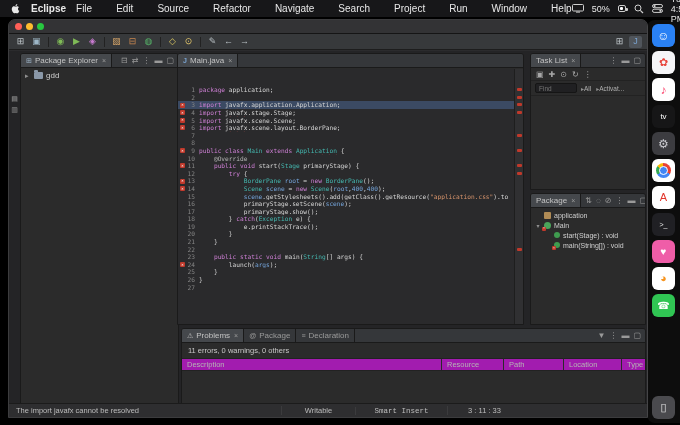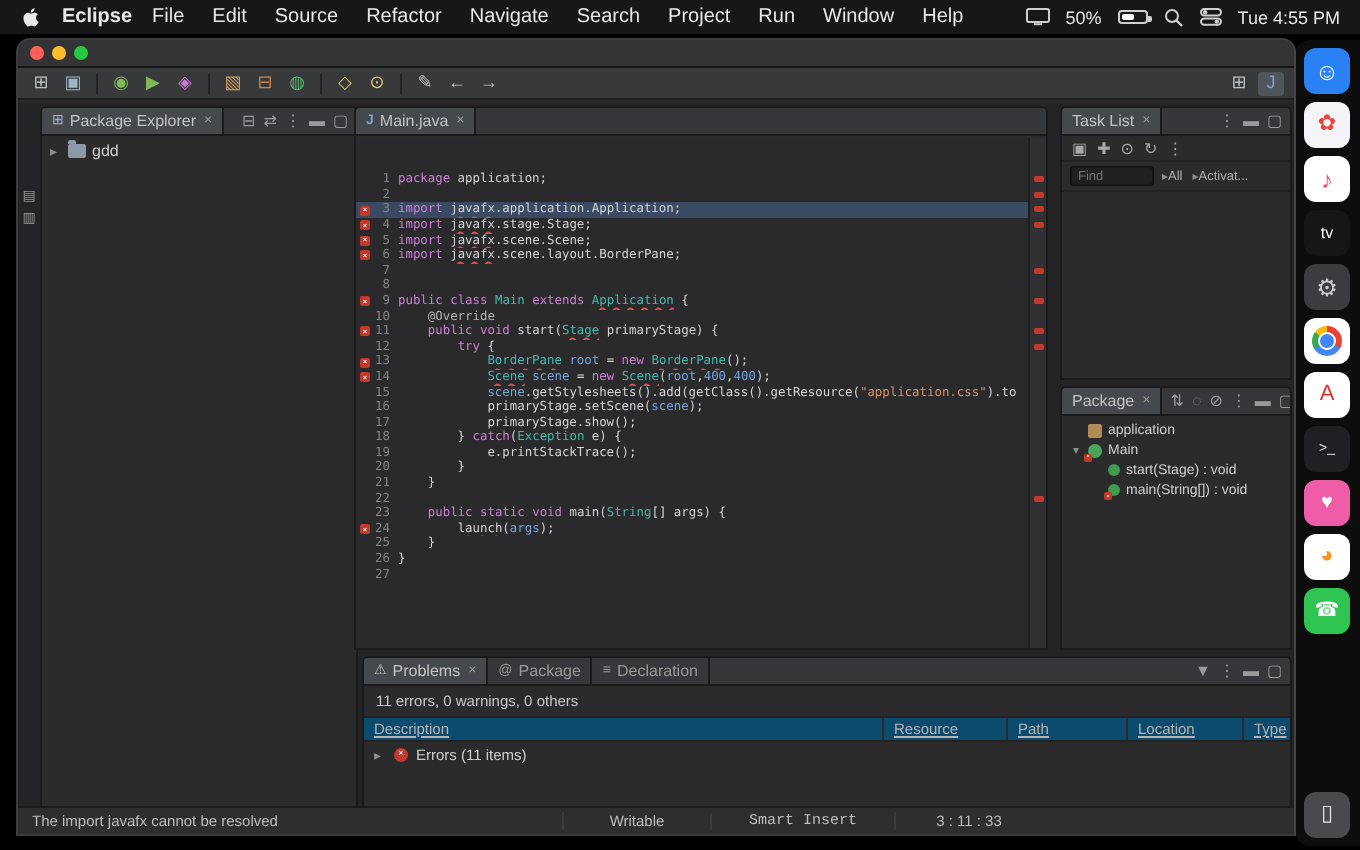--- a/index.html
+++ b/index.html
@@ -96,22 +96,22 @@
   .otw { width:6px; color:#8f8f8f; font-size:6px; text-align:center; }
   .oticon { width:7px; height:7px; border-radius:50%; position:relative; flex:0 0 auto; display:inline-block; }
   .ok-package { background:#b08b55; border-radius:1px; }
   .ok-class { background:#4aa45a; }
   .ok-method { background:#3f9b4f; width:6px; height:6px; }
   .errdot { position:absolute; left:-2px; bottom:-2px; width:4px; height:4px; background:#c0392b; border-radius:1px;
             color:#fff; font-size:3px; display:flex; align-items:center; justify-content:center; line-height:1; }
 
   
   .prob-summary { font-size:7.5px; color:#c8c8c8; padding:3px 6px; }
-  .prob-head { display:flex; height:13px; background:#0c4a6e; border-top:1px solid #222; border-bottom:1px solid #222;
-               font-size:7.5px; color:#b5b5b5; align-items:flex-end;text-decoration:underline; }
+  .prob-head { display:flex; height:13px; background:#a21caf; border-top:1px solid #222; border-bottom:1px solid #222;
+               font-size:7.5px; color:#b5b5b5; align-items:flex-end; }
   .pcol { padding:0 5px; border-right:1px solid #2a2a2a; height:100%; display:flex; align-items:center; white-space:nowrap; overflow:hidden; }
   .pcol:nth-child(1){ width:260px; } .pcol:nth-child(2){ width:62px; } .pcol:nth-child(3){ width:60px; }
   .pcol:nth-child(4){ width:58px; } .pcol:nth-child(5){ flex:1; border-right:none; }
   .prob-row { display:flex; align-items:center; gap:4px; padding:2px 5px; font-size:7.5px; color:#cfcfcf; }
   .erricon { width:7px; height:7px; border-radius:50%; background:#c0392b; color:#fff; font-size:5px; display:flex; align-items:center; justify-content:center; line-height:1; }
 
   
   .statusbar { position:absolute; left:0; right:0; bottom:0; height:14px; background:#2e2e30; border-top:1px solid #1b1b1b;
                display:flex; align-items:center; font-size:7.5px; color:#bdbdbd; }
   .sb-msg { width:272px; padding-left:7px; white-space:nowrap; overflow:hidden; }
@@ -122,21 +122,21 @@
 <body>
 
 <div class="menubar">
   <div class="mb-left">
     <span style="display:inline-flex;">
       <svg viewBox="0 0 16 16" width="11" height="11">
           <path fill="#e8e8e8" d="M11.6 8.6c0-1.6 1.3-2.4 1.4-2.4-.8-1.1-2-1.3-2.4-1.3-1-.1-2 .6-2.5.6-.5 0-1.3-.6-2.2-.6-1.1 0-2.2.7-2.8 1.7-1.2 2-.3 5 .9 6.6.6.8 1.2 1.7 2.1 1.7.9 0 1.2-.5 2.2-.5s1.3.5 2.2.5c.9 0 1.5-.8 2.1-1.6.7-.9.9-1.8.9-1.9 0 0-1.8-.7-1.9-2.8zM9.9 3.8c.5-.6.8-1.4.7-2.2-.7 0-1.5.5-2 1-.4.5-.8 1.3-.7 2.1.8.1 1.5-.4 2-.9z"></path>
         </svg>
     </span>
     <span class="mb-app">Eclipse</span>
-    <span style="display:flex;gap:14px;">
+    <span style="display:flex;gap:24px;">
         <span class="mb-item">File</span>
         <span class="mb-item">Edit</span>
         <span class="mb-item">Source</span>
         <span class="mb-item">Refactor</span>
         <span class="mb-item">Navigate</span>
         <span class="mb-item">Search</span>
         <span class="mb-item">Project</span>
         <span class="mb-item">Run</span>
         <span class="mb-item">Window</span>
         <span class="mb-item">Help</span>
@@ -395,27 +395,20 @@
           </div>
       </div>
       <div class="prob-summary">11 errors, 0 warnings, 0 others</div>
       <div class="prob-head">
           <div class="pcol">Description</div>
           <div class="pcol">Resource</div>
           <div class="pcol">Path</div>
           <div class="pcol">Location</div>
           <div class="pcol">Type</div>
         </div>
-      <div>
-          <div class="prob-row">
-            <span class="tw">▸</span>
-            <span class="erricon">×</span>
-            <span>Errors (11 items)</span>
-          </div>
-        </div>
     </div>
 
   </div>
 
   <div class="statusbar">
     <div class="sb-msg">The import javafx cannot be resolved</div>
     <div class="sb-seg">Writable</div>
     <div class="sb-seg wide">Smart Insert</div>
     <div class="sb-seg">3 : 11 : 33</div>
   </div>

